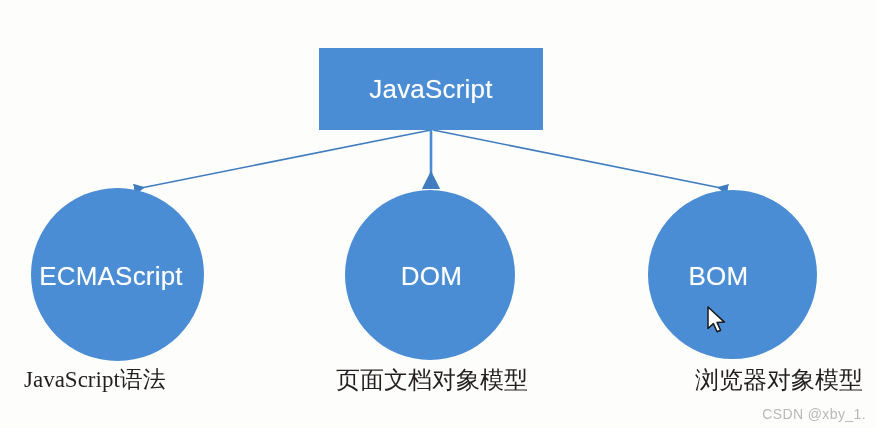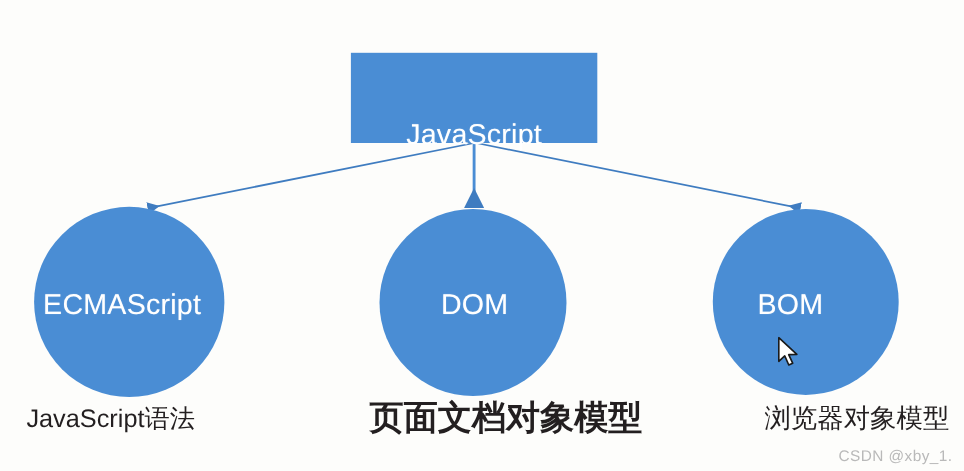--- a/index.html
+++ b/index.html
@@ -39,21 +39,20 @@
     letter-spacing: 0.2px;
     text-shadow: 0 0 1px rgba(255,255,255,0.45);
     pointer-events: none;
   }
   #label-javascript {
     left: 319px;
     top: 74px;
     width: 224px;
     font-size: 26px;
     line-height: 30px;
-    margin-top: 33px;
   }
   #label-ecmascript {
     left: 31px;
     top: 261px;
     width: 160px;
     font-size: 26px;
     line-height: 30px;
   }
   #label-dom {
     left: 345px;
@@ -72,30 +71,29 @@
   .caption {
     position: absolute;
     color: #231f20;
     white-space: nowrap;
     font-size: 24px;
     line-height: 28px;
   }
   #caption-ecmascript {
     left: 24px;
     top: 366px;
-    font-family: Liberation Sans, sans-serif;
+    font-family: Liberation Serif, serif;
     font-size: 23px;
     letter-spacing: 0px;
   }
   #caption-dom {
     left: 336px;
     top: 366px;
     font-family: "DejaVu Sans", sans-serif;
-    font-size: 31px;
-    font-weight: bold;
+    font-size: 24px;
   }
   #caption-bom {
     left: 659px;
     top: 366px;
     font-family: "DejaVu Sans", sans-serif;
     font-size: 24px;
     margin-left: 36px;
   }
   #watermark {
     position: absolute;

